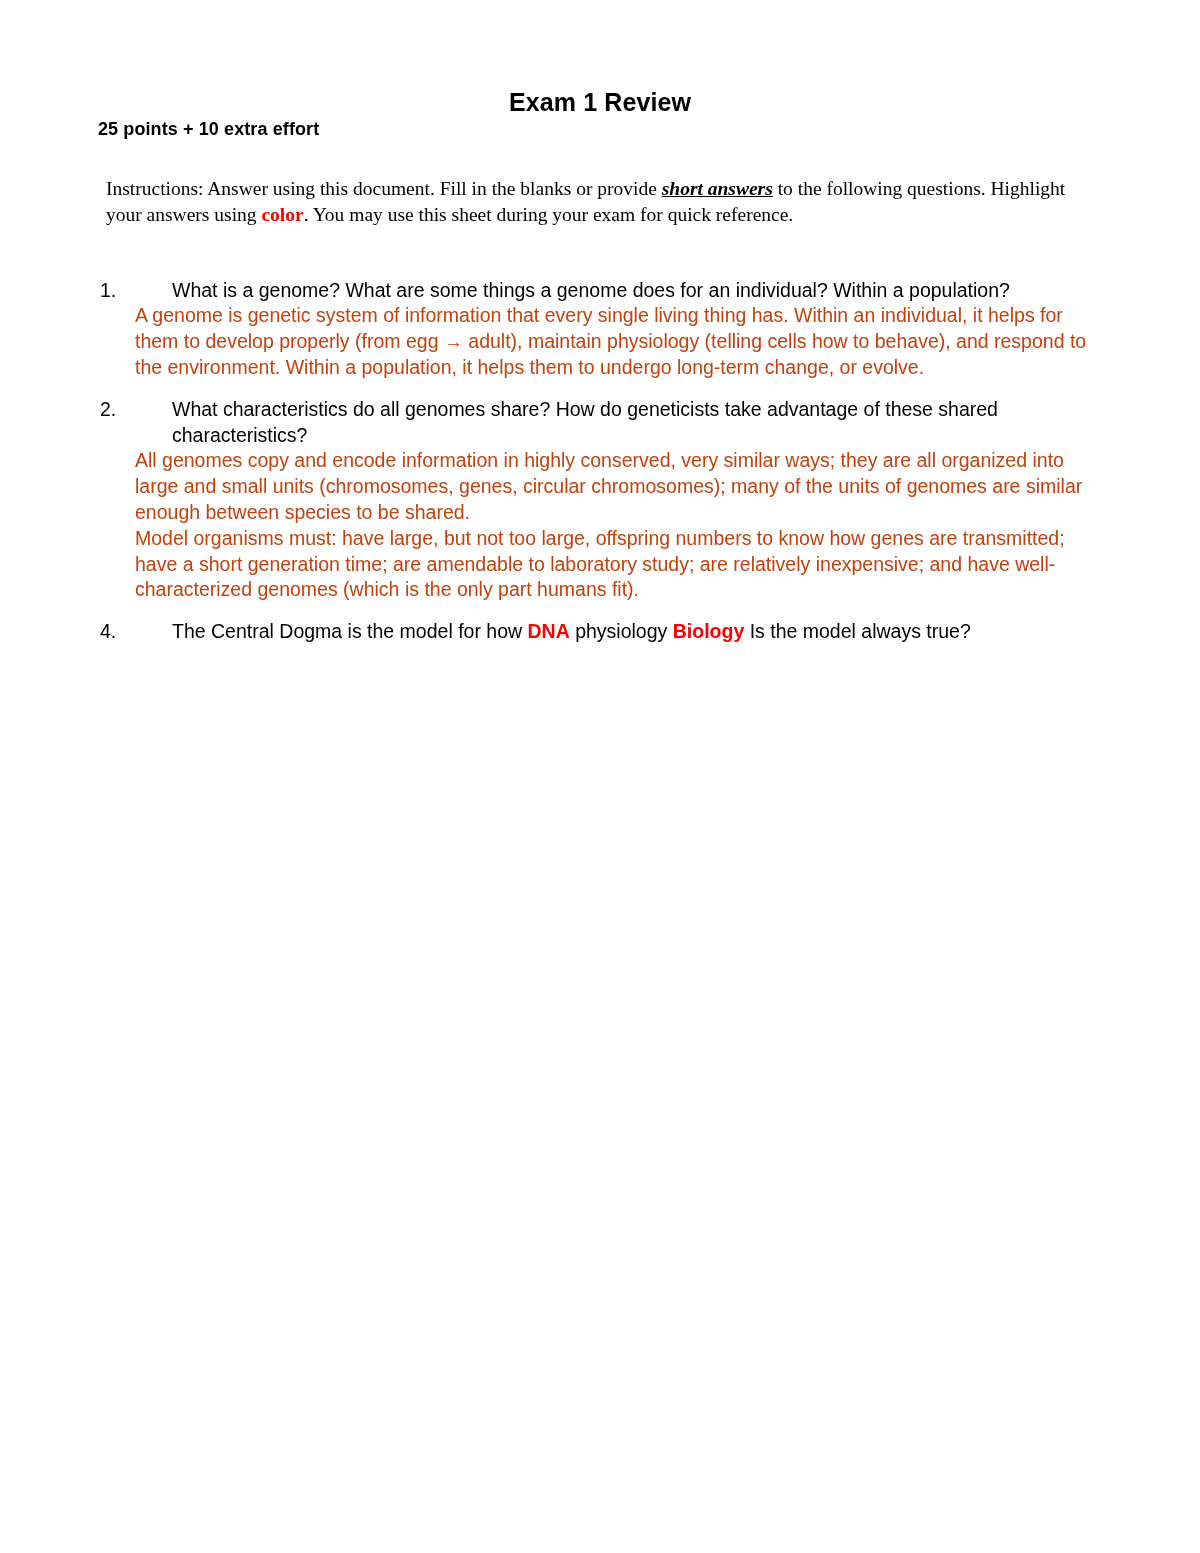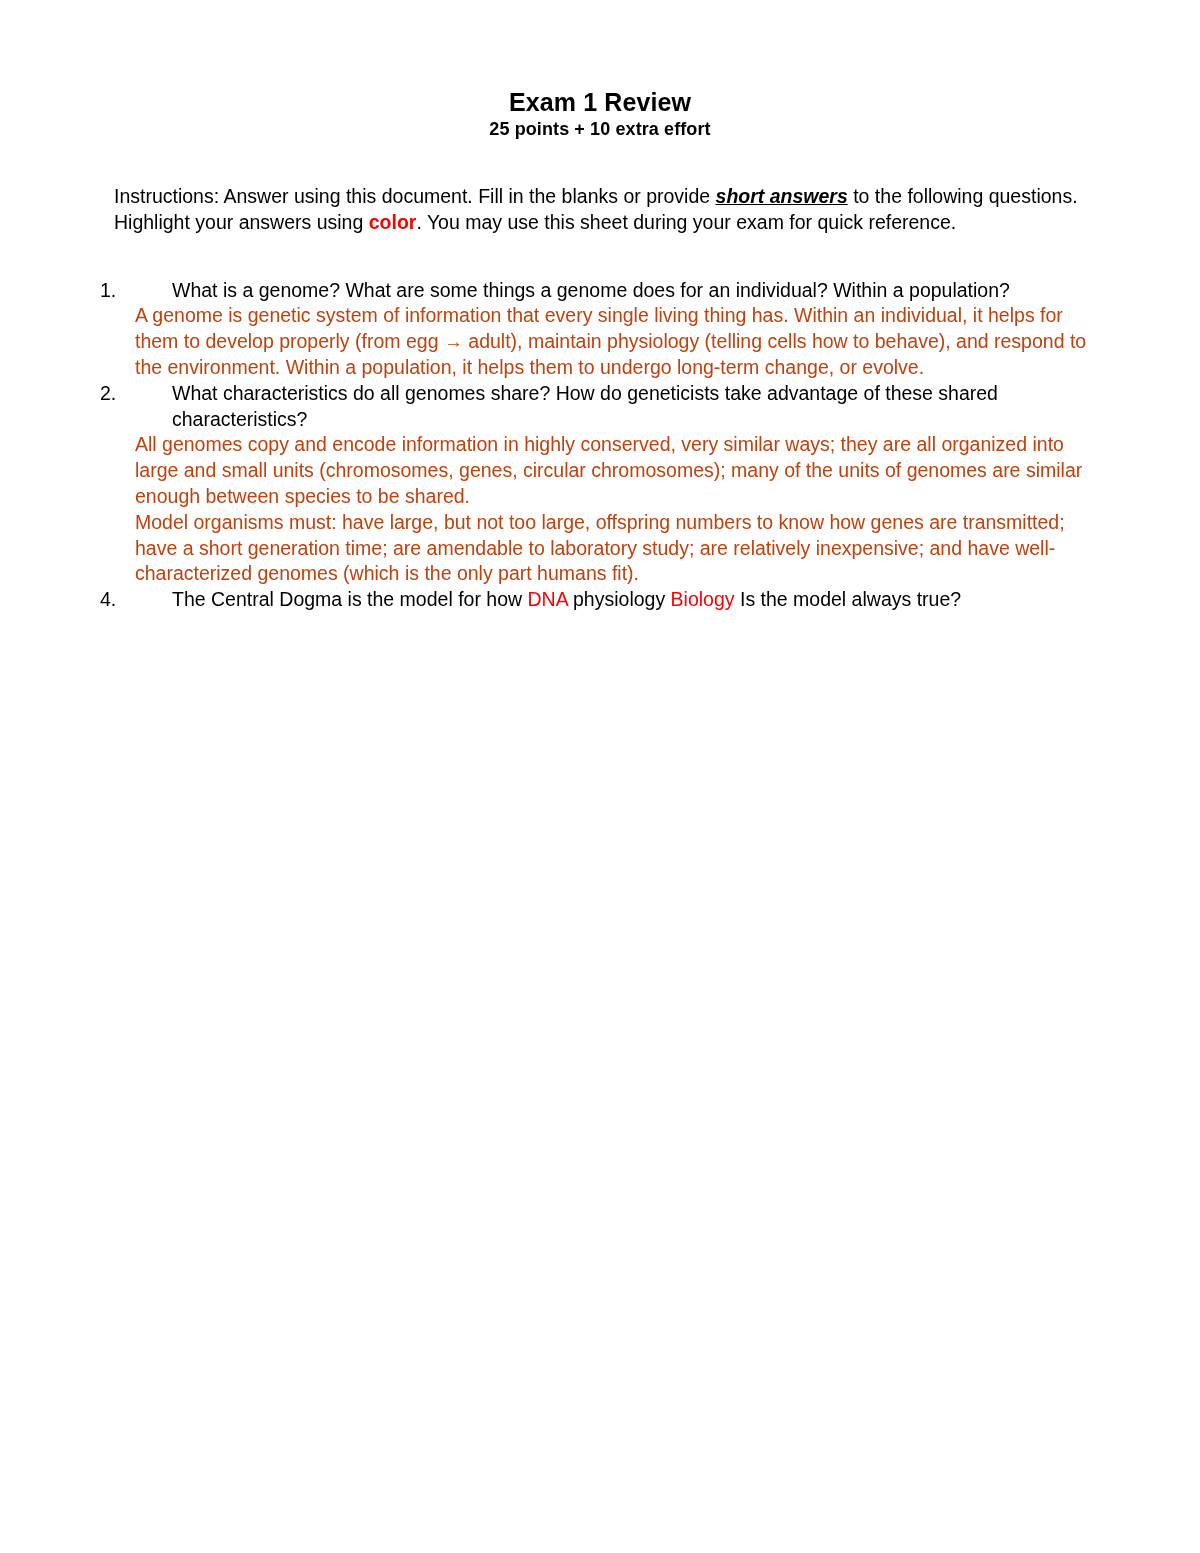--- a/index.html
+++ b/index.html
@@ -29,37 +29,37 @@
     font-size: 25px;
     font-weight: bold;
     text-align: center;
     line-height: 29px;
     letter-spacing: 0.1px;
     margin: 0;
   }
   .doc-subtitle {
     font-size: 18px;
     font-weight: bold;
-    text-align: center;
+    text-align: left;
     line-height: 25px;
     letter-spacing: 0.1px;
     margin: 0;
   }
   .spacer-md { height: 26px; }
   .instructions {
     font-size: 19.5px;
     line-height: 25.8px;
     text-align: left;
   }
   .bold-italic-underline {
     font-weight: bold;
     font-style: italic;
     text-decoration: underline;
   }
-  .red { color: #ff0000; }
+  .red { color: #ff0000; font-weight: bold; }
   .red-bold {
     color: #ff0000;
     font-weight: bold;
   }
   .section-head {
     font-size: 19.5px;
     line-height: 25.8px;
     display: inline-block;
     text-decoration: underline;
   }
@@ -71,20 +71,21 @@
   .qa-item {
     position: relative;
     font-size: 19.5px;
     line-height: 25.8px;
   }
   .q-line {
     position: relative;
     padding-left: 74px;
     text-indent: -36px;
     margin-left: 0;
+    margin-top: 16px;
   }
   .q-num {
     display: inline-block;
     width: 36px;
   }
   .answer {
     padding-left: 37px;
     color: #c2410c;
     font-size: 19.5px;
     line-height: 25.8px;
@@ -98,21 +99,21 @@
 <body>
 
 <div class="page">
   <div class="content">
 
     <div class="doc-title">Exam 1 Review</div>
     <div class="doc-subtitle">25 points + 10 extra effort</div>
 
     <div class="spacer-md"></div>
 
-    <p class="instructions" style="margin:16px;"><span>Instructions: Answer using this document. Fill in the blanks or provide </span><span class="bold-italic-underline">short answers</span><span> to the following questions. Highlight your answers using </span><span class="red-bold">color</span><span>. You may use this sheet during your exam for quick reference.</span></p>
+    <p class="instructions" style="margin:8px;font-family:Liberation Serif, serif;"><span>Instructions: Answer using this document. Fill in the blanks or provide </span><span class="bold-italic-underline">short answers</span><span> to the following questions. Highlight your answers using </span><span class="red-bold">color</span><span>. You may use this sheet during your exam for quick reference.</span></p>
 
     <div class="spacer-md"></div>
 
     <div>
 
       <div class="qa-list">
 
         <div class="qa-item">
           <div class="q-line"><span class="q-num">1.</span><span>What is a genome? What are some things a genome does for an individual? Within a population?</span></div>
           <div class="answer"><span>A genome is genetic system of information that every single living thing has. Within an individual, it helps for them to develop properly (from egg </span><span class="arrow">→</span><span> adult), maintain physiology (telling cells how to behave), and respond to the environment. Within a population, it helps them to undergo long-term change, or evolve.</span></div>

